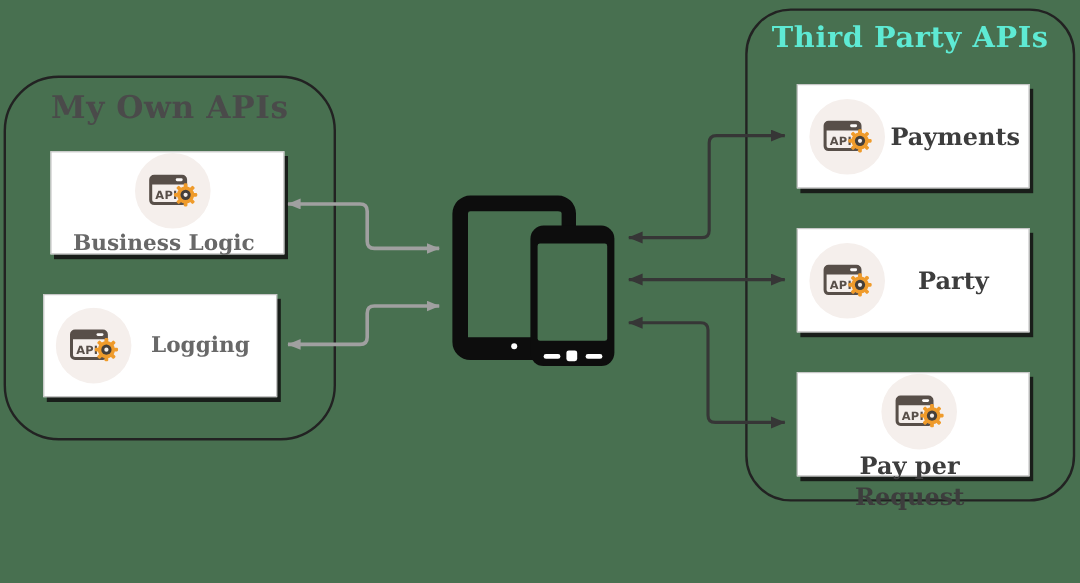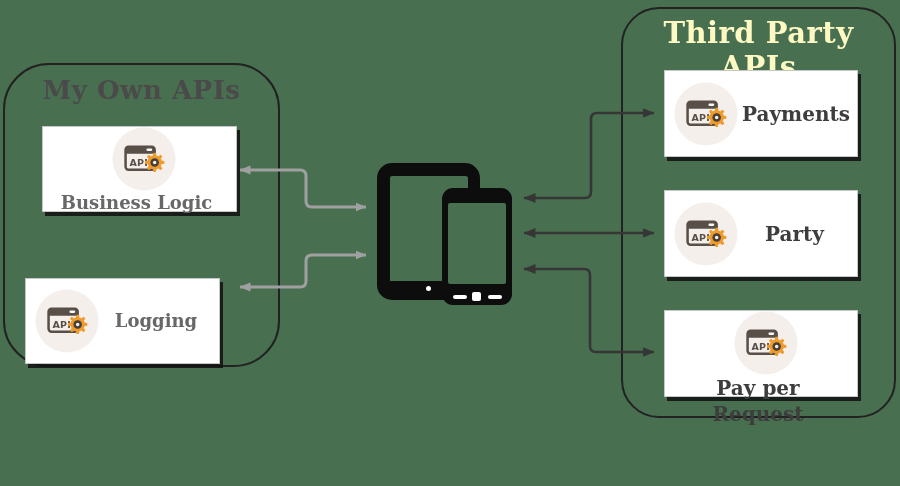--- a/index.html
+++ b/index.html
@@ -19,21 +19,21 @@
   }
   .group-left{left:3px;top:63px;width:277px;height:304px;border-radius:46px;}
   .group-right{left:621px;top:7px;width:275px;height:411px;border-radius:38px;}
   .group-title{
     position:absolute;
     text-align:center;
     font-weight:bold;
     letter-spacing:0.5px;
   }
   .title-left{left:3px;top:75px;width:277px;font-size:26px;color:#4a4a4a;}
-  .title-right{left:621px;top:16px;width:275px;font-size:29px;color:#fef9c3;}
+  .title-right{left:621px;top:16px;width:275px;font-size:24px;color:#5eead4;}
   .api-box{
     position:absolute;
     background:#ffffff;
     border:1px solid #c6c6c6;
     box-shadow:3px 4px 0 rgba(18,18,18,0.88);
     box-sizing:border-box;
     display:flex;
     align-items:center;
   }
   .box-left{width:195px;height:86px;}
@@ -124,21 +124,21 @@
   <div class="group-title title-left">My Own APIs</div>
 
   <div class="api-box box-left" style="left:42px;top:126px;flex-direction:column;">
     <span class="icon-wrap">
       <svg viewBox="0 0 66 66">
           <use href="#api-icon-def"></use>
         </svg>
     </span>
     <span class="api-label">Business Logic</span>
   </div>
-  <div class="api-box box-left" style="left:25px;top:245px;margin-top:33px;">
+  <div class="api-box box-left" style="left:36px;top:245px;">
     <span class="icon-wrap">
       <svg viewBox="0 0 66 66">
           <use href="#api-icon-def"></use>
         </svg>
     </span>
     <span class="api-label">Logging</span>
   </div>
 
   <div class="group group-right"></div>
   <div class="group-title title-right">Third Party APIs</div>

